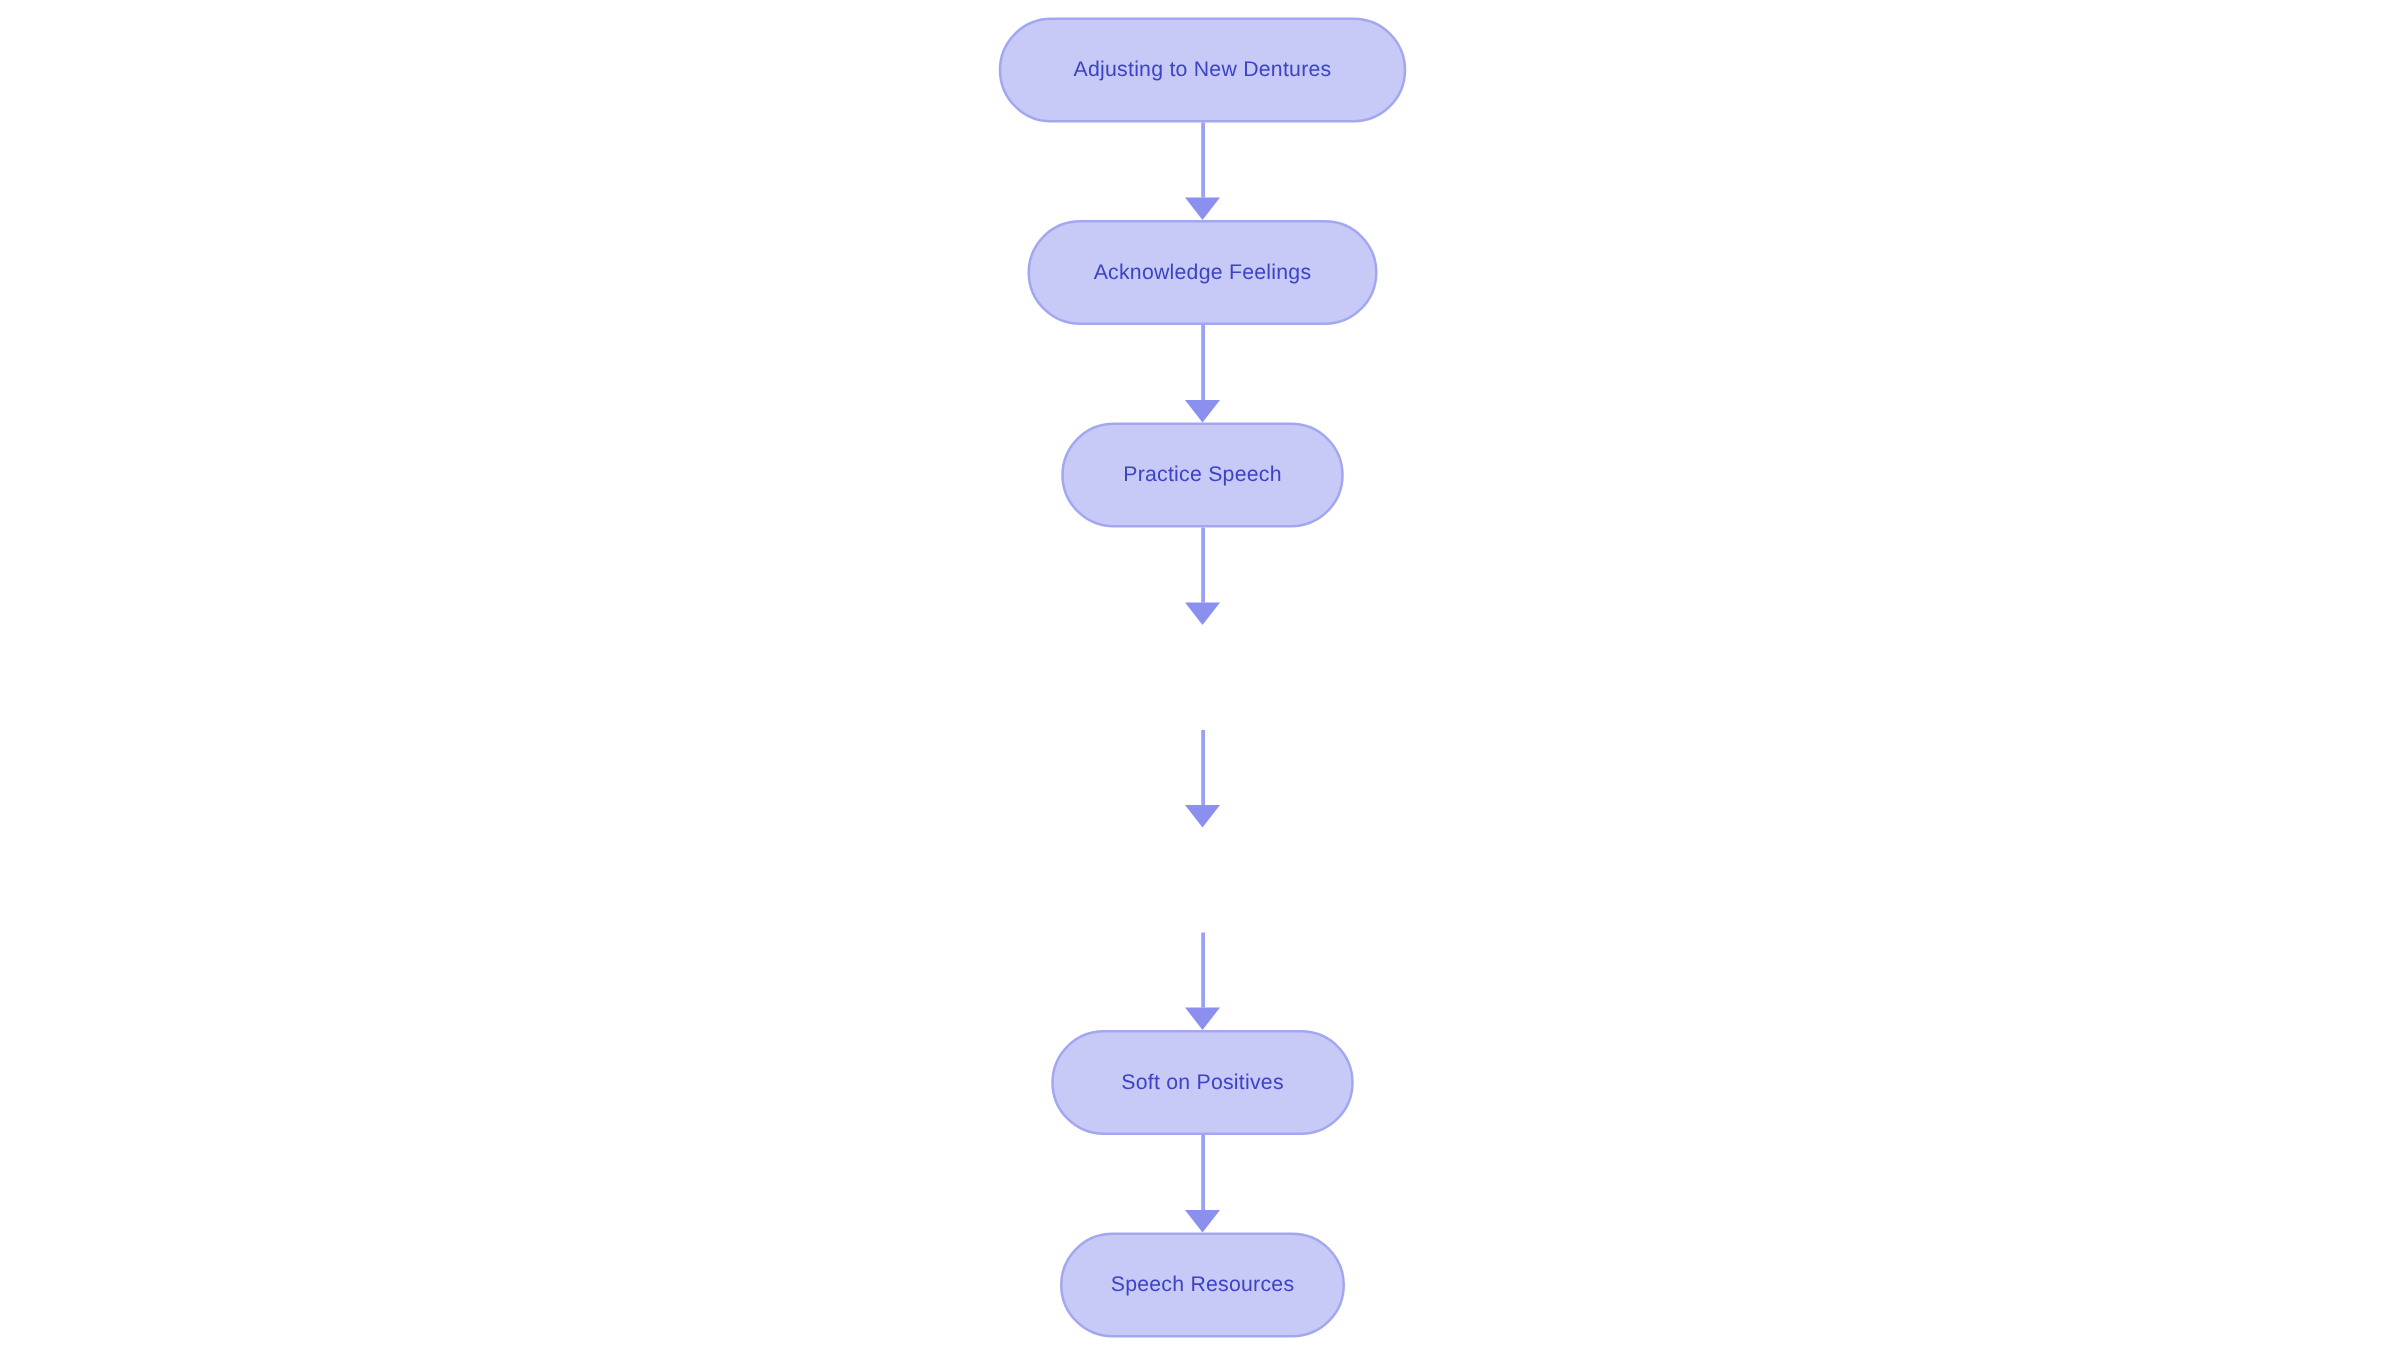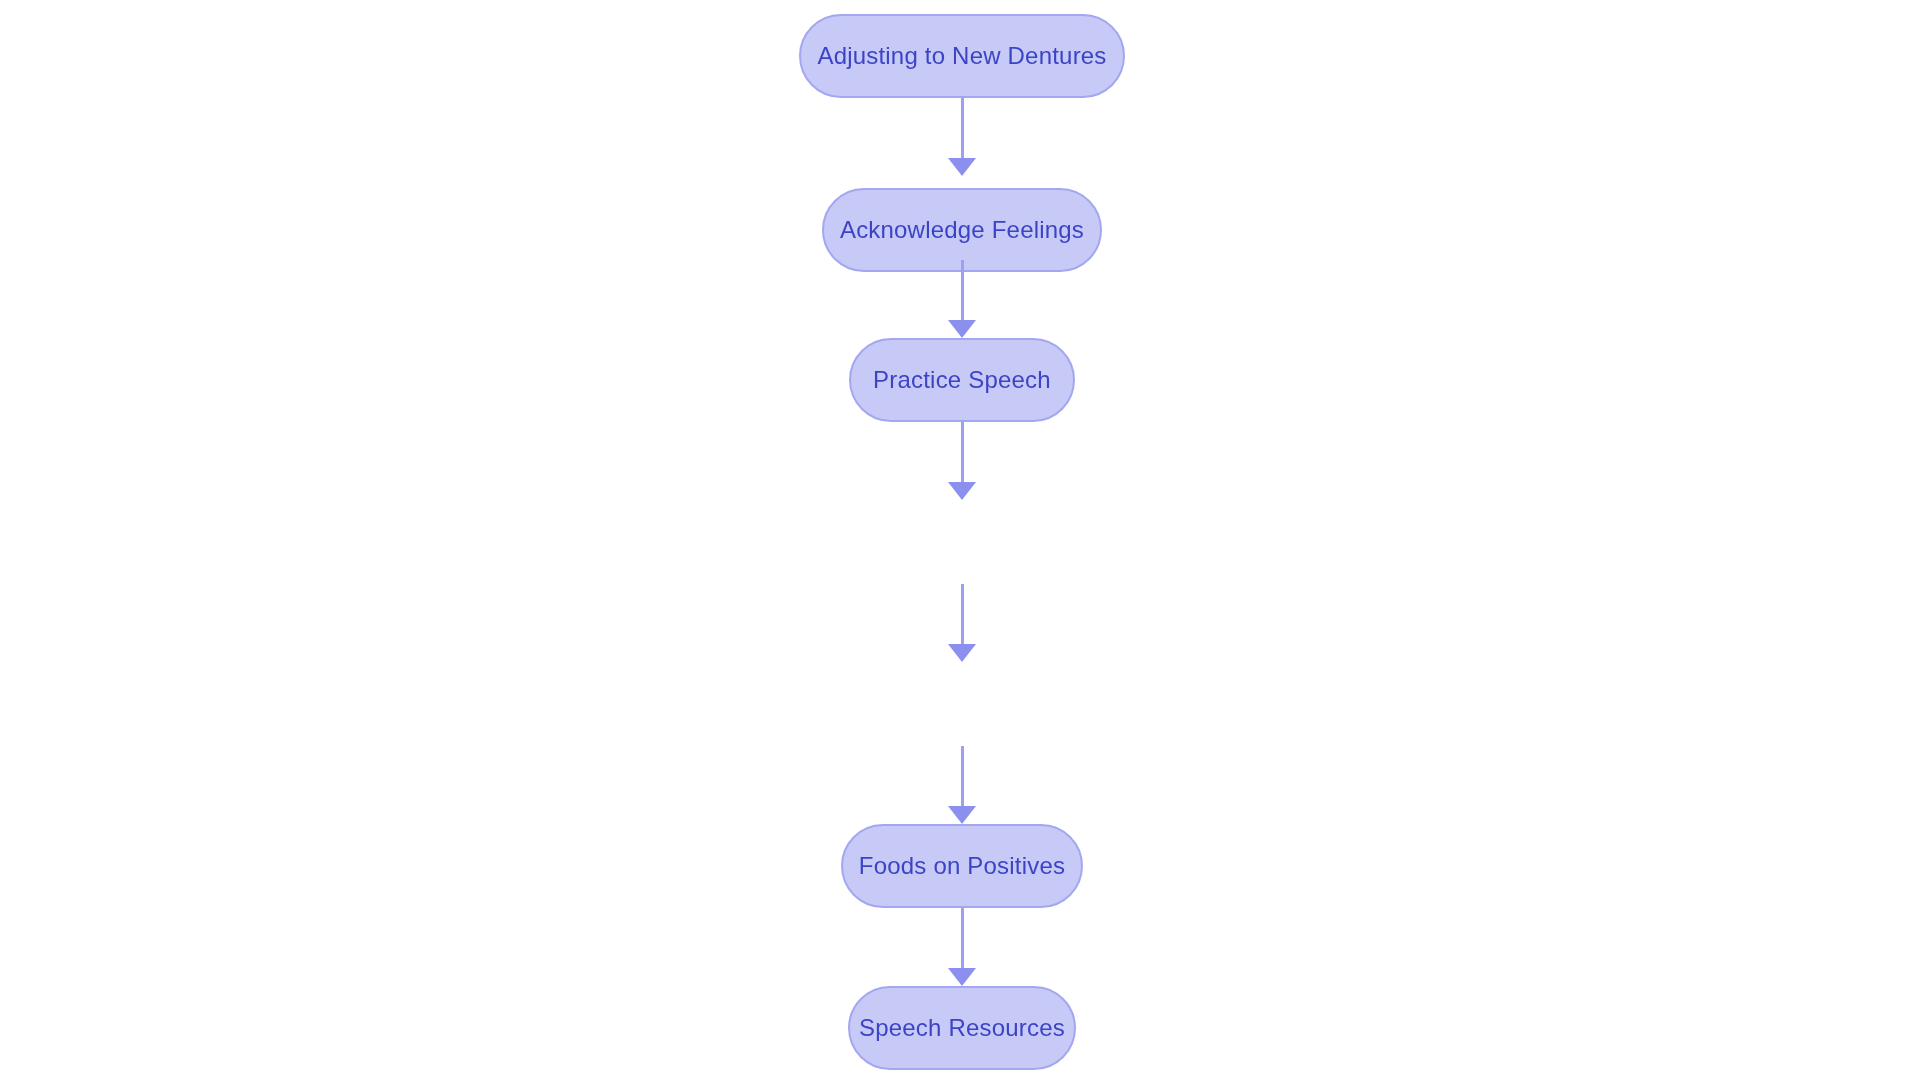--- a/index.html
+++ b/index.html
@@ -21,21 +21,21 @@
     height: 84px;
     background: var(--node-fill, #c7c9f6);
     border: 2px solid var(--node-border, #a3a7f0);
     border-radius: 42px;
     display: flex;
     align-items: center;
     justify-content: center;
   }
   .node-label {
     color: var(--node-text, #3c44c6);
-    font-size: 24px;
+    font-size: 17px;
     font-weight: 500;
     letter-spacing: 0.2px;
     white-space: nowrap;
     text-align: center;
   }
   .arrow-line {
     position: absolute;
     width: 3px;
     background: var(--arrow-line, #9aa0f2);
   }
@@ -48,28 +48,28 @@
     border-top: 18px solid var(--arrow-head, #8b90ee);
   }
 </style>
 </head>
 <body>
 
 <div class="canvas">
     <div class="node" style="left: 799px; top: 14px; width: 326px;">
       <span class="node-label">Adjusting to New Dentures</span>
     </div>
-    <div class="node" style="left: 822px; top: 188px; width: 280px;">
+    <div class="node" style="left: 822px; top: 176px; width: 280px;">
       <span class="node-label">Acknowledge Feelings</span>
     </div>
     <div class="node" style="left: 849px; top: 338px; width: 226px;">
       <span class="node-label">Practice Speech</span>
     </div>
     <div class="node" style="left: 841px; top: 824px; width: 242px;">
-      <span class="node-label">Foods on Positives</span>
+      <span class="node-label">Soft on Positives</span>
     </div>
     <div class="node" style="left: 848px; top: 986px; width: 228px;">
       <span class="node-label">Speech Resources</span>
     </div>
     <div class="arrow-line" style="left: 960.5px; top: 98px; height: 60px;"></div>
     <div class="arrow-head" style="left: 948px; top: 158px;"></div>
     <div class="arrow-line" style="left: 960.5px; top: 260px; height: 60px;"></div>
     <div class="arrow-head" style="left: 948px; top: 320px;"></div>
     <div class="arrow-line" style="left: 960.5px; top: 422px; height: 60px;"></div>
     <div class="arrow-head" style="left: 948px; top: 482px;"></div>

